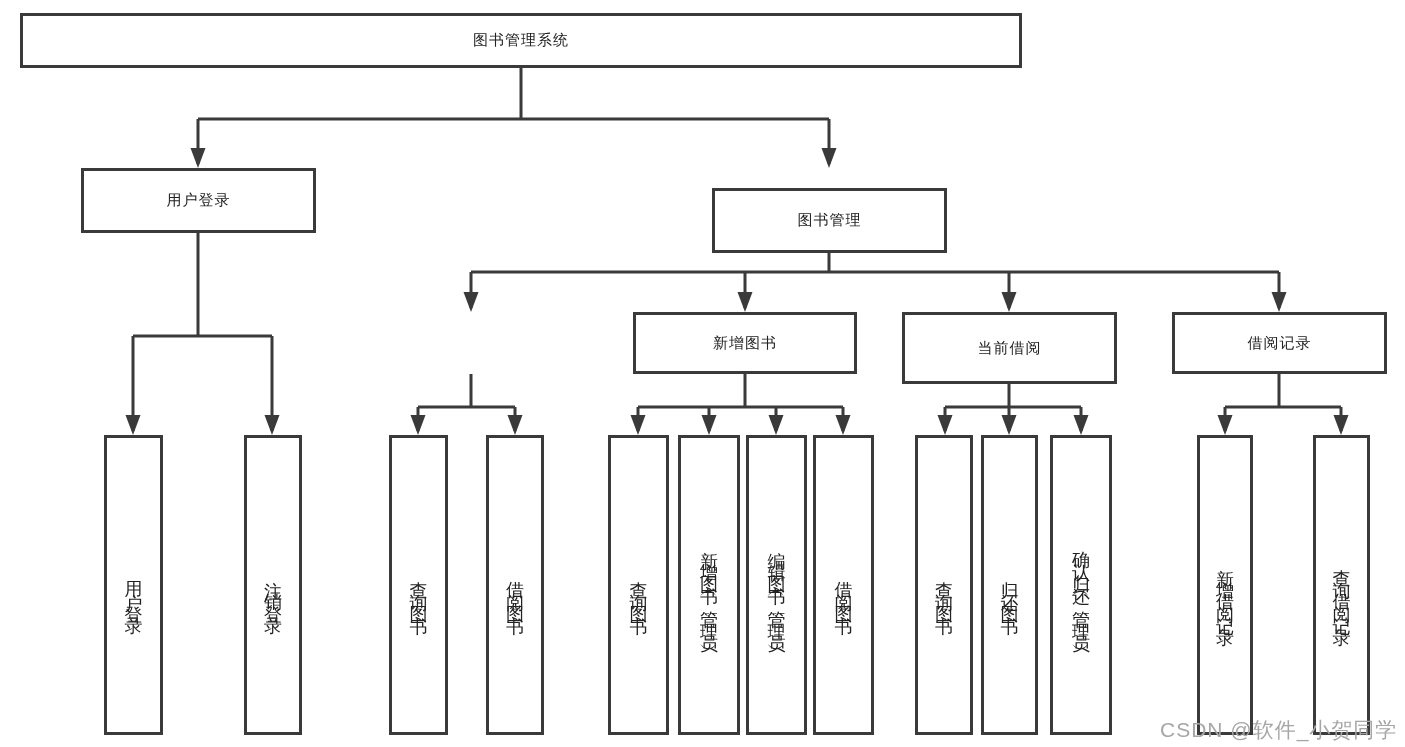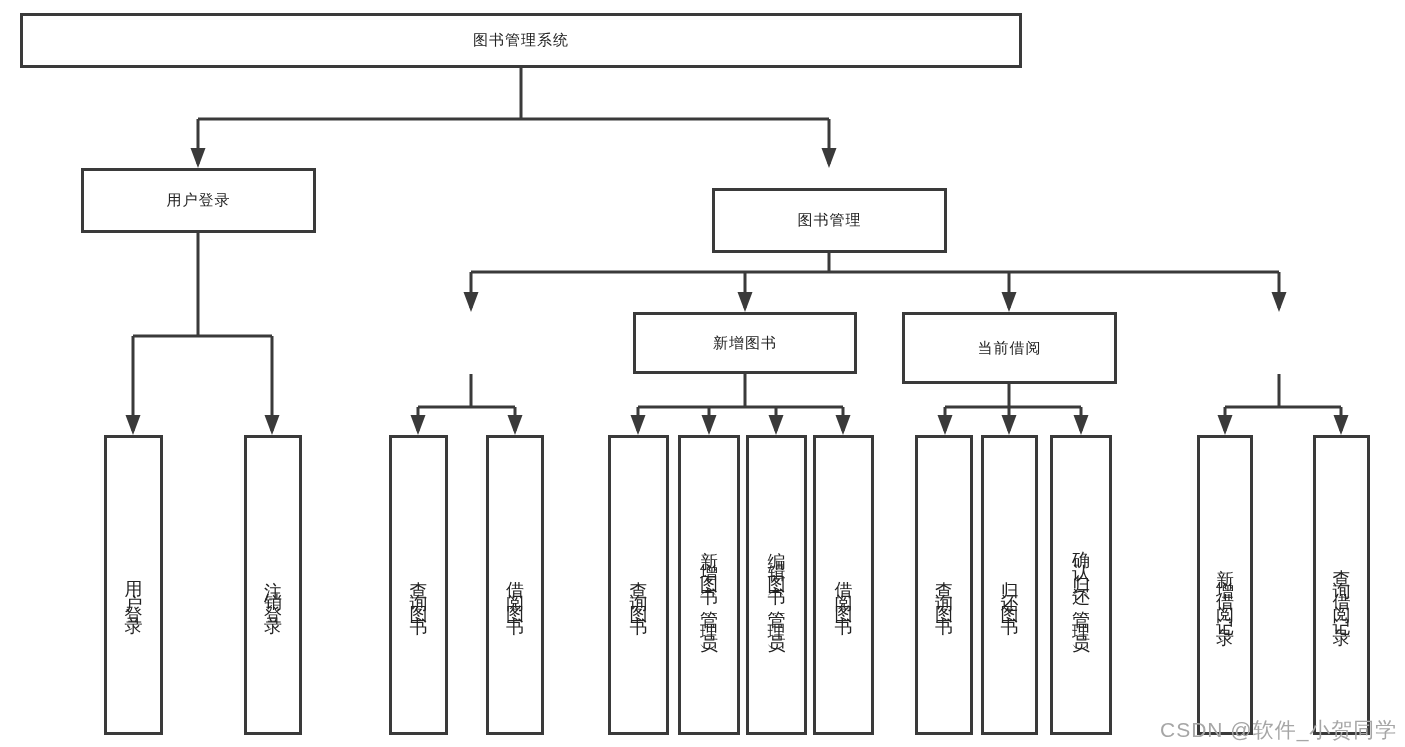--- a/index.html
+++ b/index.html
@@ -113,20 +113,23 @@
   <div class="node h" style="left:712px; top:168px; width:235px; height:65px;margin-top:20px;">
     <span>图书管理</span>
   </div>
 
   <div class="node h" style="left:633px; top:312px; width:224px; height:62px;">
     <span>新增图书</span>
   </div>
   <div class="node h" style="left:902px; top:312px; width:215px; height:72px;">
     <span>当前借阅</span>
   </div>
+  <div class="node h" style="left:1172px; top:312px; width:215px; height:62px;">
+    <span>借阅记录</span>
+  </div>
 
   <div class="node v" style="left:104px; top:435px; width:59px; height:300px;">
     <span class="vtext">用户登录</span>
   </div>
   <div class="node v" style="left:244px; top:435px; width:58px; height:300px;">
     <span class="vtext">注销登录</span>
   </div>
 
   <div class="node v" style="left:389px; top:435px; width:59px; height:300px;">
     <span class="vtext">查询图书</span>

